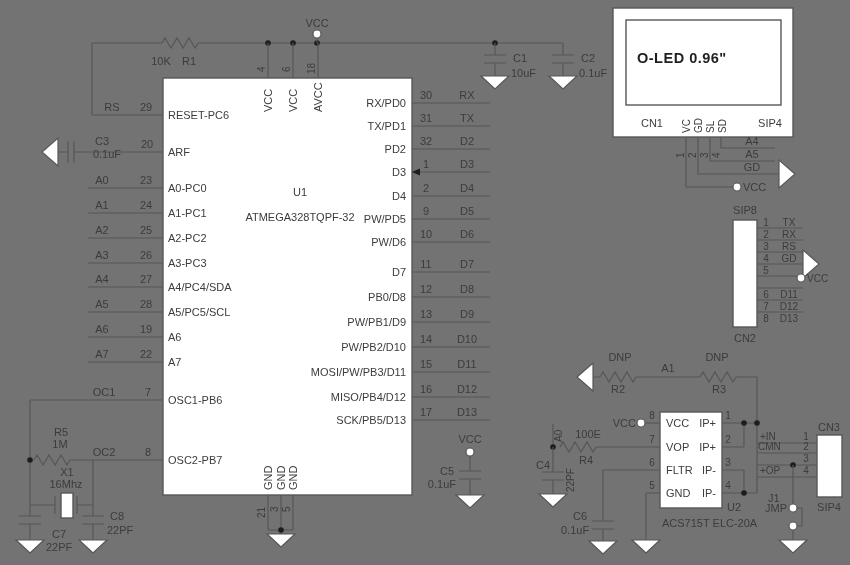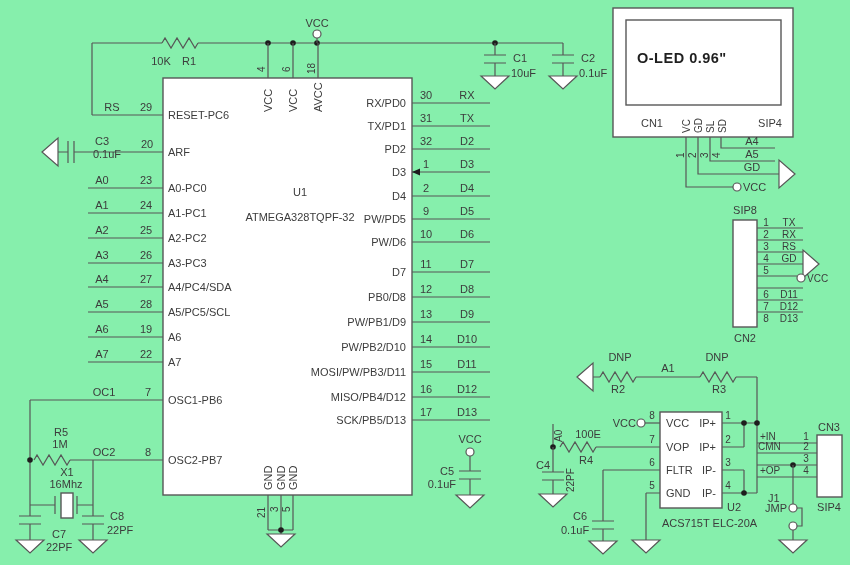--- a/index.html
+++ b/index.html
@@ -1,16 +1,16 @@
 <!DOCTYPE html>
 <html><head>
 <meta charset="utf-8">
 <style>
   html,body{margin:0;padding:0;background:#fff;}
-  #stage{width:850px;height:565px;background:#86efac;position:relative;}
+  #stage{width:850px;height:565px;background:#737373;position:relative;}
   svg text{font-family:"Liberation Sans",sans-serif;font-size:11px;fill:#3c3c3c;}
   svg text.sm{font-size:10px;}
   svg text.b{font-weight:bold;font-size:14.5px;fill:#1f1f1f;letter-spacing:.5px;}
   .mid{text-anchor:middle;}
   .end{text-anchor:end;}
   .wire{stroke:#575757;stroke-width:1.2;fill:none;}
   .box{stroke:#575757;stroke-width:1.4;fill:#fff;}
   .dot{fill:#1d1d1d;stroke:none;}
   .gnd{fill:#fff;stroke:#575757;stroke-width:1.2;}
   .vcc{fill:#fff;stroke:#575757;stroke-width:1.2;}

